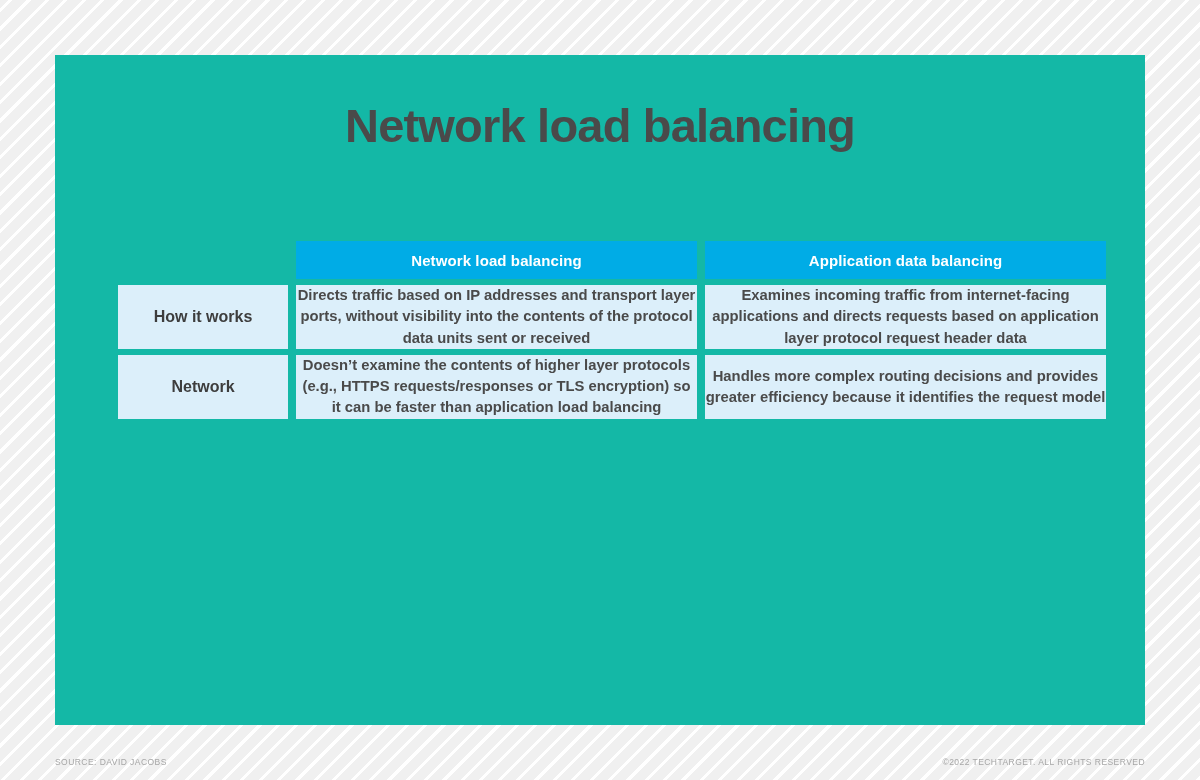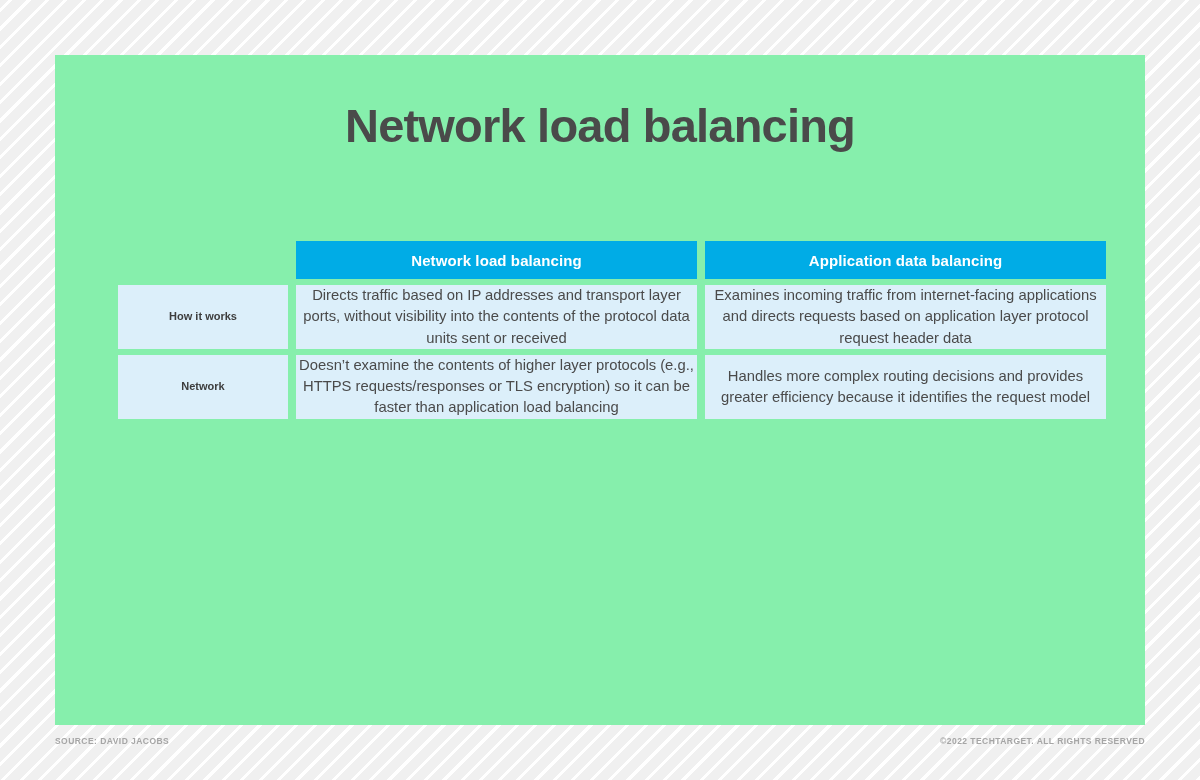--- a/index.html
+++ b/index.html
@@ -23,21 +23,21 @@
     position: relative;
   }
 
   
   #card {
     position: absolute;
     left: 55px;
     top: 55px;
     width: 1090px;
     height: 670px;
-    background: #86efac;
+    background: #14b8a6;
   }
 
   
   #title {
     text-align: center;
     color: #4a4a4a;
     font-size: 47px;
     font-weight: bold;
     line-height: 1.23;
     letter-spacing: -0.8px;
@@ -71,49 +71,49 @@
     color: #ffffff;
     font-size: 15px;
     font-weight: bold;
     height: 38px;
     text-align: center;
     letter-spacing: 0.1px;
   }
 
   td.rlabel {
     color: #3d3d3d;
-    font-size: 11px;
+    font-size: 16px;
     font-weight: bold;
     text-align: center;
     line-height: 1.36;
     padding: 6px 8px;
   }
 
   td.cell {
     color: #4a4a4a;
     font-size: 14.8px;
-    font-weight: normal;
+    font-weight: bold;
     text-align: center;
     line-height: 1.44;
     padding: 12px 20px;
   }
 
   tr.shaded td.rlabel,
   tr.shaded td.cell { background: #dceffa; }
 
   tr.plain td.rlabel,
   tr.plain td.cell { background: #ffffff; }
 
   
   .footnote {
     position: absolute;
-    bottom: 34px;
+    bottom: 13px;
     color: #a6a6a6;
     font-size: 8.5px;
-    font-weight: bold;
+    font-weight: normal;
     letter-spacing: 0.45px;
   }
   #source-note { left: 55px; }
   #copyright-note { right: 55px; margin-top: 16px; }
 </style>
 </head>
 <body>
 
 <div id="card">
 

